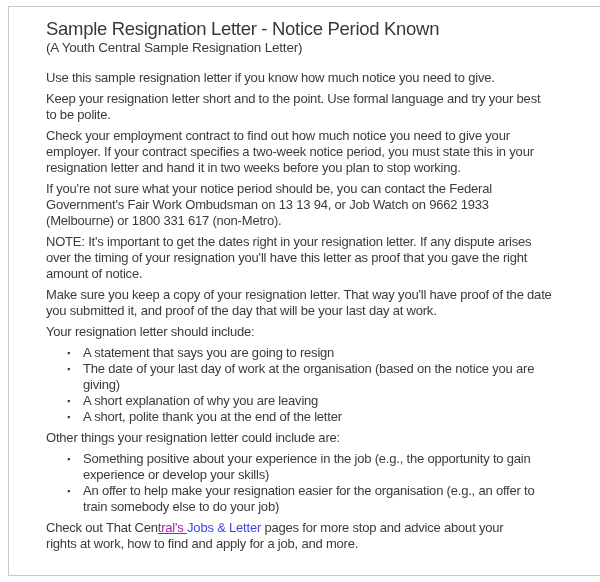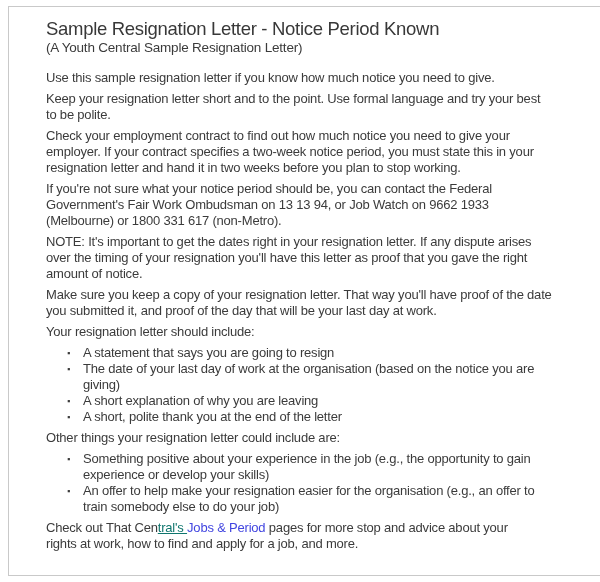--- a/index.html
+++ b/index.html
@@ -72,21 +72,21 @@
   li::before {
     content: "\25AA";
     position: absolute;
     left: 21px;
     top: 0px;
     font-size: 9px;
     color: #3b3b3b;
   }
   .seg-u-dark {
     text-decoration: underline;
-    color: #0f766e;
+    color: #a21caf;
     cursor: pointer;
   }
   .seg-u-blue {
     color: #4145e0;
     cursor: pointer;
     text-align: right;
   }
   .seg-blue {
     text-decoration: none;
     color: #4145e0;
@@ -127,17 +127,17 @@
       </ul>
 
       <p>Other things your resignation letter could include are:</p>
       <ul>
         <li>Something positive about your experience in the job (e.g., the opportunity to gain
 experience or develop your skills)</li>
         <li>An offer to help make your resignation easier for the organisation (e.g., an offer to
 train somebody else to do your job)</li>
       </ul>
 
-      <p><span>Check out That Cen</span><span class="seg-u-dark">tral's </span><span class="seg-u-blue">Jobs &amp;</span><span class="seg-blue"> Period</span><span> pages for more stop and advice about your
+      <p><span>Check out That Cen</span><span class="seg-u-dark">tral's </span><span class="seg-u-blue">Jobs &amp;</span><span class="seg-blue"> Letter</span><span> pages for more stop and advice about your
 rights at work, how to find and apply for a job, and more.</span></p>
     </div>
   </div>
 </div>
 
 </body></html>

